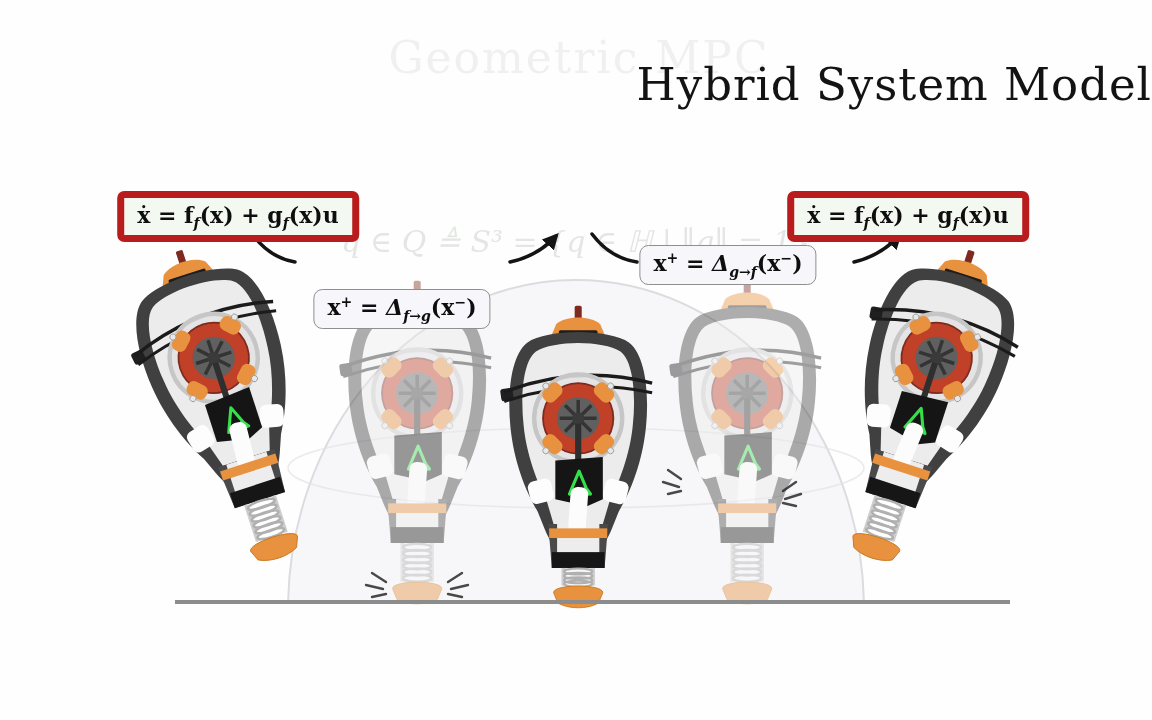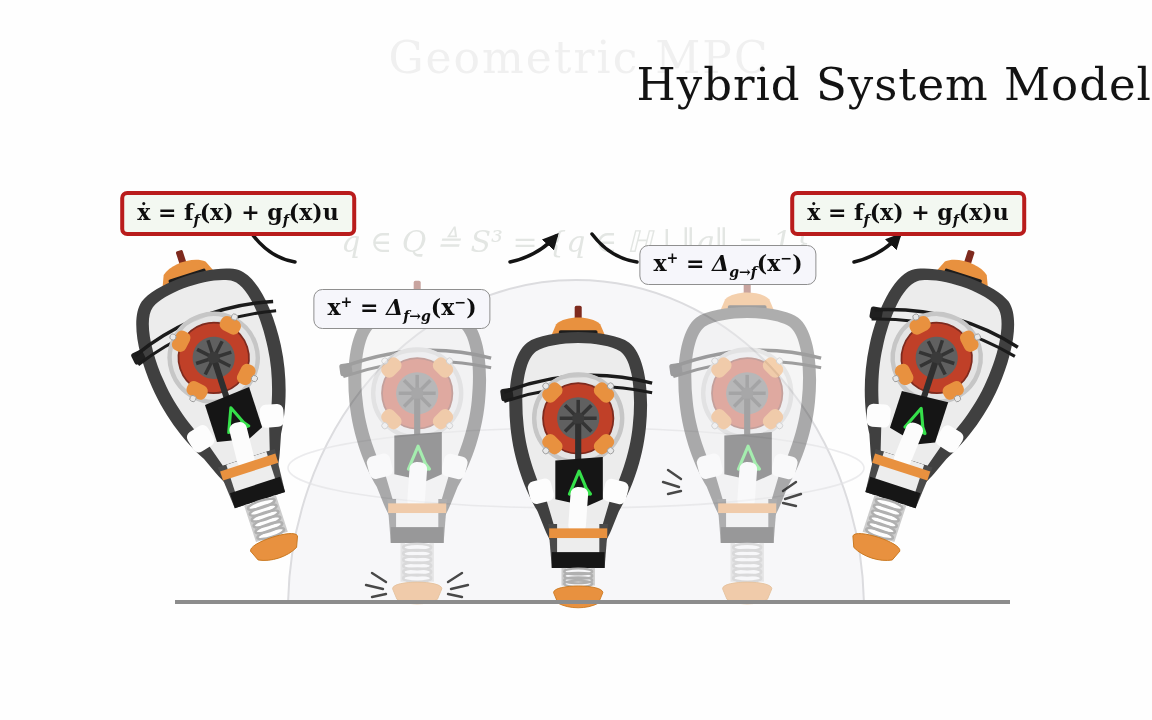--- a/index.html
+++ b/index.html
@@ -13,21 +13,21 @@
 
   .page-title{position:absolute;top:28px;left:0;right:0;text-align:right;
     font-size:45px;font-weight:normal;color:#131313;letter-spacing:1px;}
   .ghost-title{position:absolute;top:32px;left:6px;right:0;text-align:center;
     font-size:44px;color:rgba(165,165,165,0.16);letter-spacing:2px;}
   .ghost-eq{position:absolute;top:224px;left:0;right:0;text-align:center;
     font-size:30px;font-style:italic;color:rgba(118,134,118,0.20);}
 
   .eqbox{position:absolute;transform:translateX(-50%);white-space:nowrap;
     font-weight:bold;font-size:22px;color:#0e0e0e;padding:4px 13px;border-radius:7px;}
-  .eqbox.dyn{background:#f3f8f1;border:4px solid #b91c1c;}
+  .eqbox.dyn{background:#f3f8f1;border:7px solid #b91c1c;}
   .eqbox.reset{background:#f6f6fb;border:1.6px solid #8f8f8f;border-radius:9px;}
   .eqbox sub,.eqbox sup{font-size:64%;}
   .eqbox sub i{font-style:italic;}
 
   .guard{position:absolute;transform:translateX(-50%);white-space:nowrap;
     font-size:27px;color:#0e0e0e;}
   .guard sub,.guard sup{font-size:62%;}
 
   
   .ss{display:inline-flex;flex-direction:column;align-items:flex-start;

